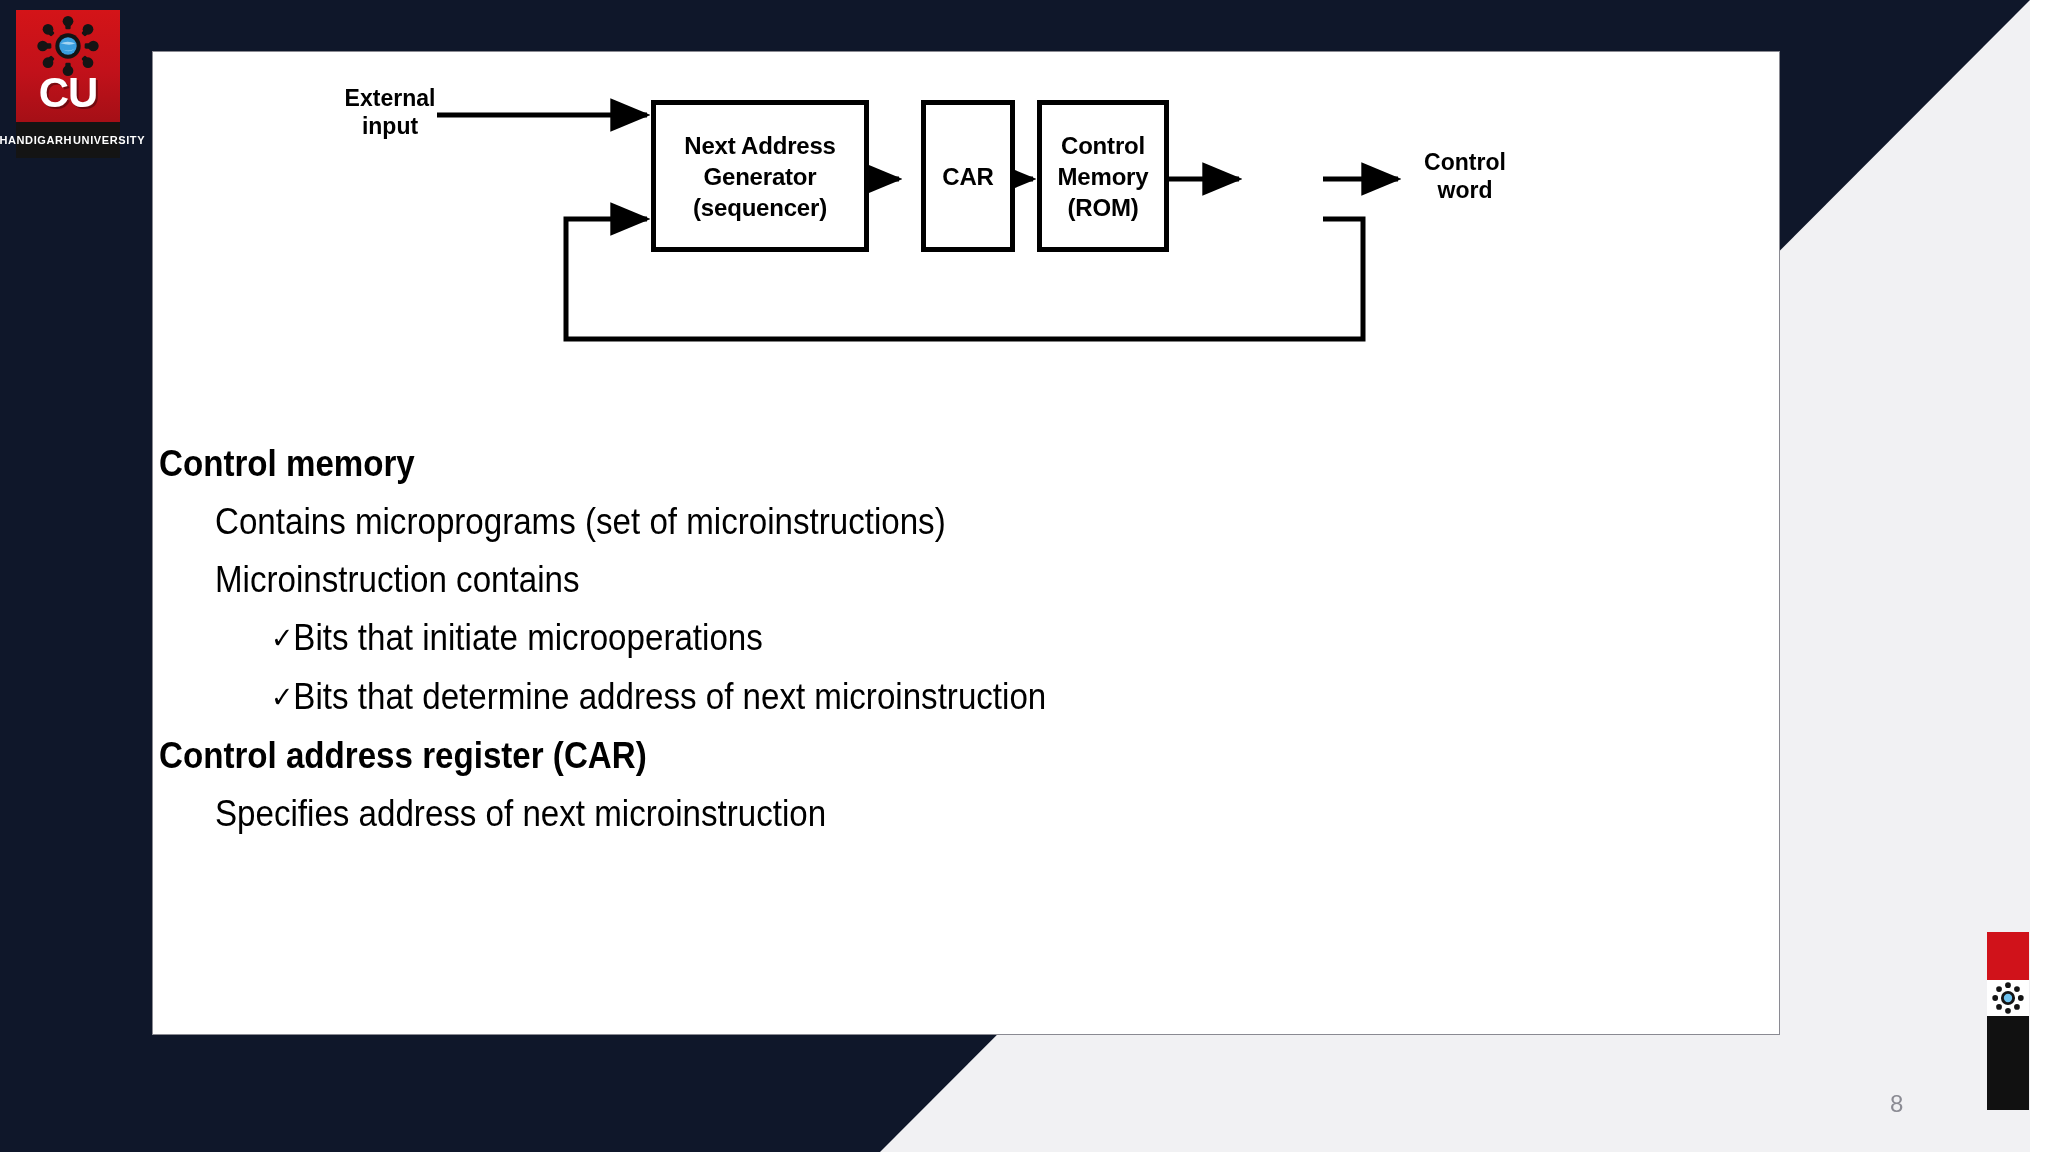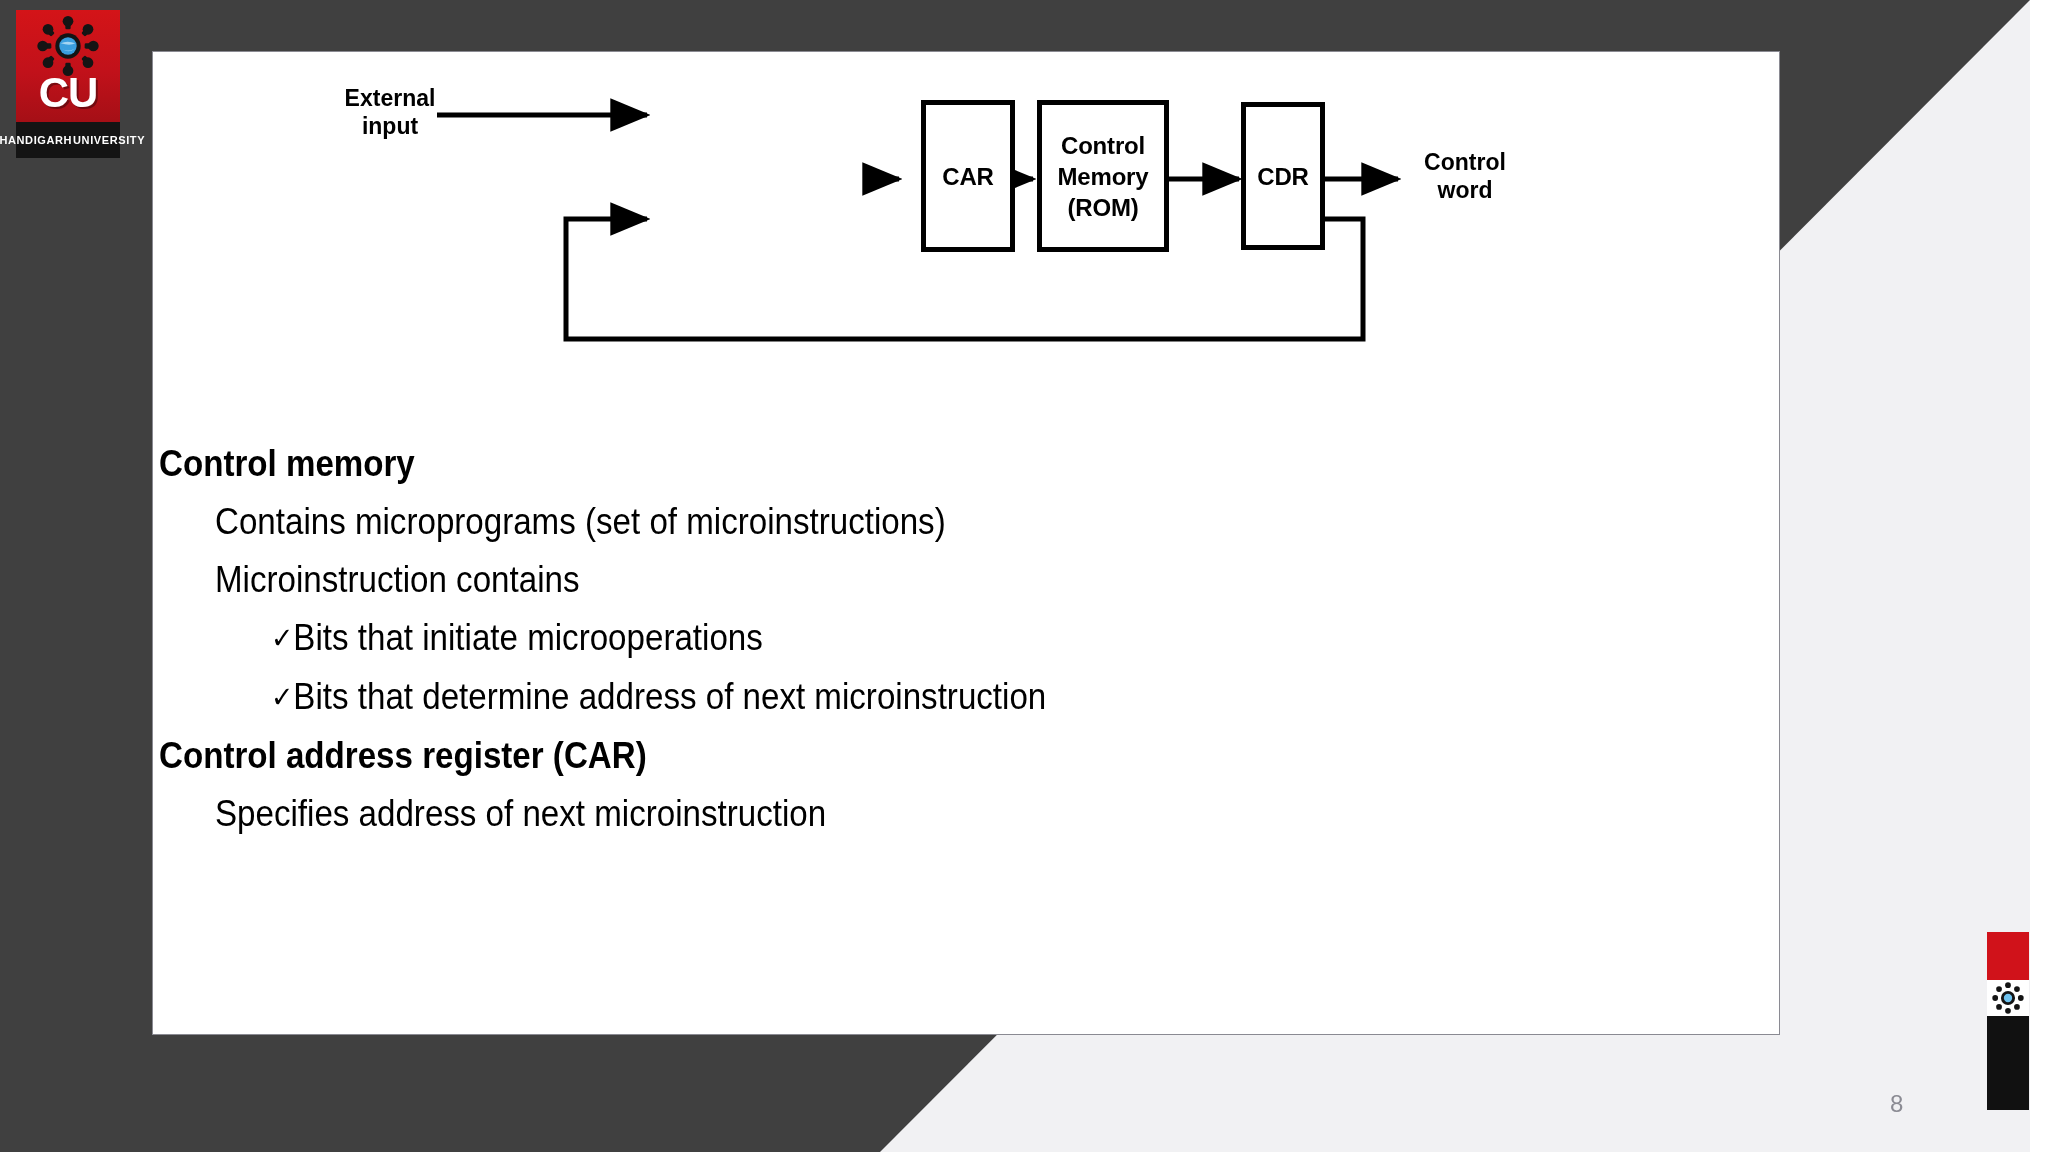--- a/index.html
+++ b/index.html
@@ -13,21 +13,21 @@
     position: relative;
     overflow: hidden;
     font-family: "Liberation Sans", sans-serif;
     -webkit-font-smoothing: antialiased;
   }
 
   
   #slide {
     position: absolute;
     inset: 0;
-    background: #404040;
+    background: #0f172a;
     overflow: hidden;
   }
   
   #bg-diagonal {
     position: absolute;
     top: 0;
     left: 0;
     width: 2030px;
     height: 1152px;
     background: #f1f1f3;
@@ -321,36 +321,40 @@
       <div class="dlabel" style="left:182px; top:32px; width:110px;">
         <div>External</div>
         <div>input</div>
       </div>
 
       <div class="dlabel" style="left:1252px; top:96px; width:120px;">
         <div>Control</div>
         <div>word</div>
       </div>
 
+      <div class="dbox" style="left:498px; top:48px; width:218px; height:152px;">
+        <div>
+          <div>Next Address</div>
+          <div>Generator</div>
+          <div>(sequencer)</div>
+        </div>
+      </div>
 
       <div class="dbox" style="left:748px; top:48px; width:94px; height:152px;margin-left:20px;">
         <div>CAR</div>
       </div>
 
       <div class="dbox" style="left:884px; top:48px; width:132px; height:152px;">
         <div>
           <div>Control</div>
           <div>Memory</div>
           <div>(ROM)</div>
         </div>
       </div>
 
-      <div class="dbox" style="left:1088px; top:50px; width:84px; height:148px;">
-        <div>CDR</div>
-      </div>
 
     </div>
 
     <div id="body-text">
 
       <div class="lvl1">
         <span>Control memory</span>
       </div>
 
       <div class="lvl2">

